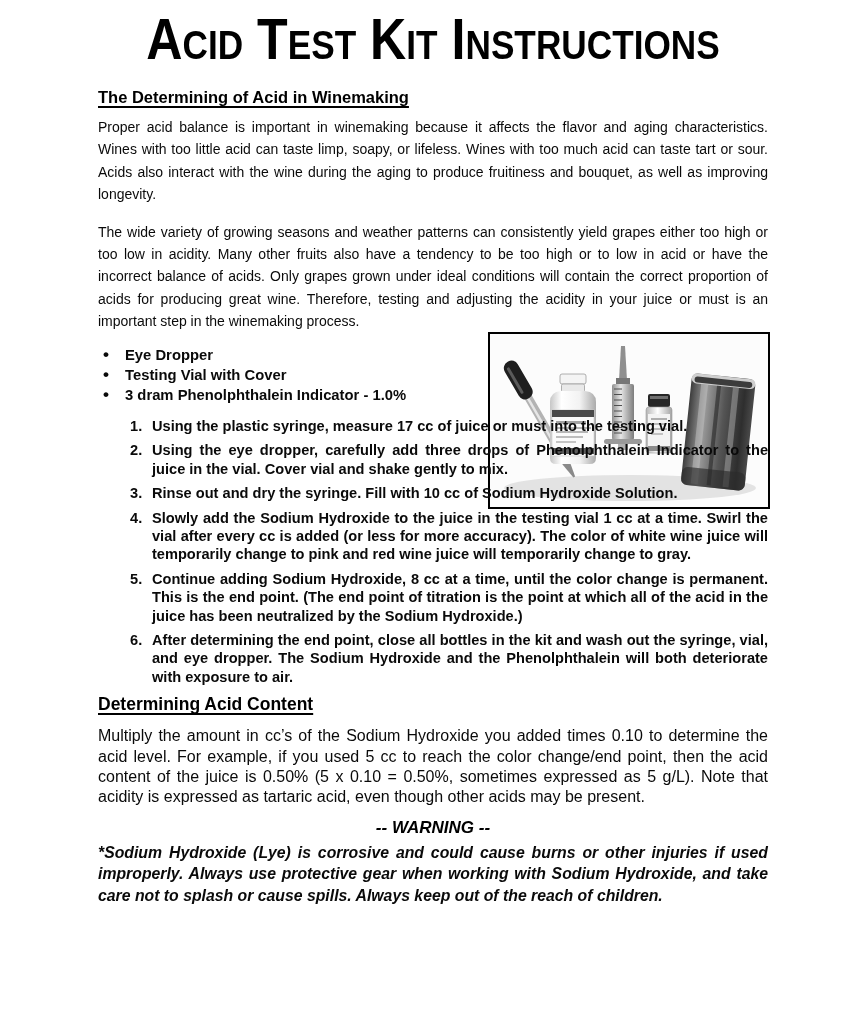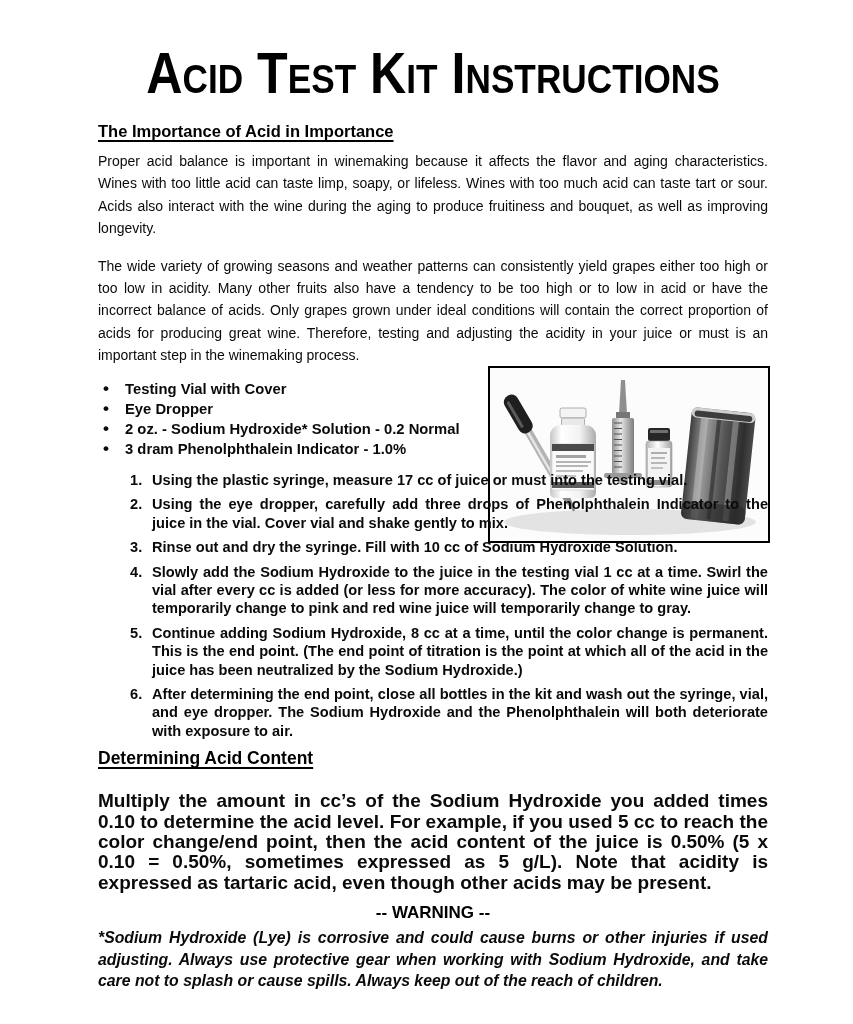--- a/index.html
+++ b/index.html
@@ -3,21 +3,21 @@
 <meta charset="utf-8">
 <style>
   html,body { margin:0; padding:0; background:#ffffff; }
   .page {
     position:relative;
     width:853px; height:1024px;
     box-sizing:border-box;
     background:#ffffff;
     color:#0a0a0a;
     font-family:"Liberation Sans", sans-serif;
-    padding:40px 85px 0 98px;
+    padding:6px 85px 0 98px;
     overflow:hidden;
   }
   .title {
     text-align:center;
     font-weight:bold;
     font-size:57px;
     line-height:1.02;
     font-variant:small-caps;
     letter-spacing:0px;
     transform:scaleX(0.88);
@@ -77,64 +77,64 @@
     line-height:18.4px;
     text-align:justify;
     margin-bottom:6px;
   }
   ol.steps li::before {
     content:counter(step) ".";
     position:absolute; left:32px; top:0;
     font-weight:bold;
   }
   .determining { margin-top:8px; }
-  .determining h2 { margin-bottom:22px; }
+  .determining h2 { margin-bottom:11px; }
   p.det {
-    font-weight:bold;
-    font-size:19px;
+    font-weight:normal;
+    font-size:16px;
     line-height:20.4px;
     text-align:justify;
     margin:0;
   }
   .warning { margin-top:10px; }
   .warning-heading {
     text-align:center;
     font-weight:bold;
     font-size:17px;
     margin:0 0 4px 0;
     color:#000;
+    font-style:italic;
   }
   p.warn {
     font-weight:bold;
     font-style:italic;
     font-size:15.8px;
     line-height:21.6px;
     text-align:justify;
     margin:0;
   }
 </style>
 </head>
 <body>
 
 <div class="page">
 
   <div class="title">Acid Test Kit Instructions</div>
 
   <section>
-    <h2>The Importance of Acid in Importance</h2>
+    <h2>The Determining of Acid in Winemaking</h2>
     <p class="body">Proper acid balance is important in winemaking because it affects the flavor and aging characteristics.  Wines with too little acid can taste limp, soapy, or lifeless.  Wines with too much acid can taste tart or sour.   Acids also interact with the wine during the aging to produce fruitiness and bouquet, as well as improving longevity.</p>
     <p class="body">The wide variety of growing seasons and weather patterns can consistently yield grapes either too high or too low in acidity. Many other fruits also have a tendency to be too high or to low in acid or have the incorrect balance of acids.  Only grapes grown under ideal conditions will contain the correct proportion of acids for producing great wine.  Therefore, testing and adjusting the acidity in your juice or must is an important step in the winemaking process.</p>
   </section>
 
   <div class="contents-row">
     <section class="contents-col">
       <ul class="contents-list">
+        <li>Eye Dropper</li>
         <li>Testing Vial with Cover</li>
-        <li>Eye Dropper</li>
-        <li>2 oz. - Sodium Hydroxide* Solution - 0.2 Normal</li>
         <li>3 dram Phenolphthalein Indicator - 1.0%</li>
       </ul>
     </section>
 
     <div class="kit-photo">
       <svg width="278" height="173" viewBox="0 0 278 173" xmlns="http://www.w3.org/2000/svg">
         <defs>
           <linearGradient id="gBottle" x1="0" y1="0" x2="1" y2="0">
             <stop offset="0" stop-color="#c6c6c6"></stop>
               <stop offset="0.25" stop-color="#ffffff"></stop>
@@ -230,16 +230,16 @@
     </ol>
   </section>
 
   <section class="determining">
     <h2 class="big">Determining Acid Content</h2>
     <p class="det">Multiply the amount in cc’s of the Sodium Hydroxide you added times 0.10 to determine the acid level.  For example, if you used 5 cc to reach the color change/end point, then the acid content of the juice is 0.50% (5 x 0.10 = 0.50%,  sometimes expressed as 5 g/L).  Note that acidity is expressed as tartaric acid, even though other acids may be present.</p>
   </section>
 
   <section class="warning">
     <div class="warning-heading">-- WARNING --</div>
-    <p class="warn">*Sodium Hydroxide (Lye) is corrosive and could cause burns or other injuries if used adjusting.  Always use protective gear when working with Sodium Hydroxide, and take care not to splash or cause spills.  Always keep out of the reach of children.</p>
+    <p class="warn">*Sodium Hydroxide (Lye) is corrosive and could cause burns or other injuries if used improperly.  Always use protective gear when working with Sodium Hydroxide, and take care not to splash or cause spills.  Always keep out of the reach of children.</p>
   </section>
 
 </div>
 
 </body></html>

